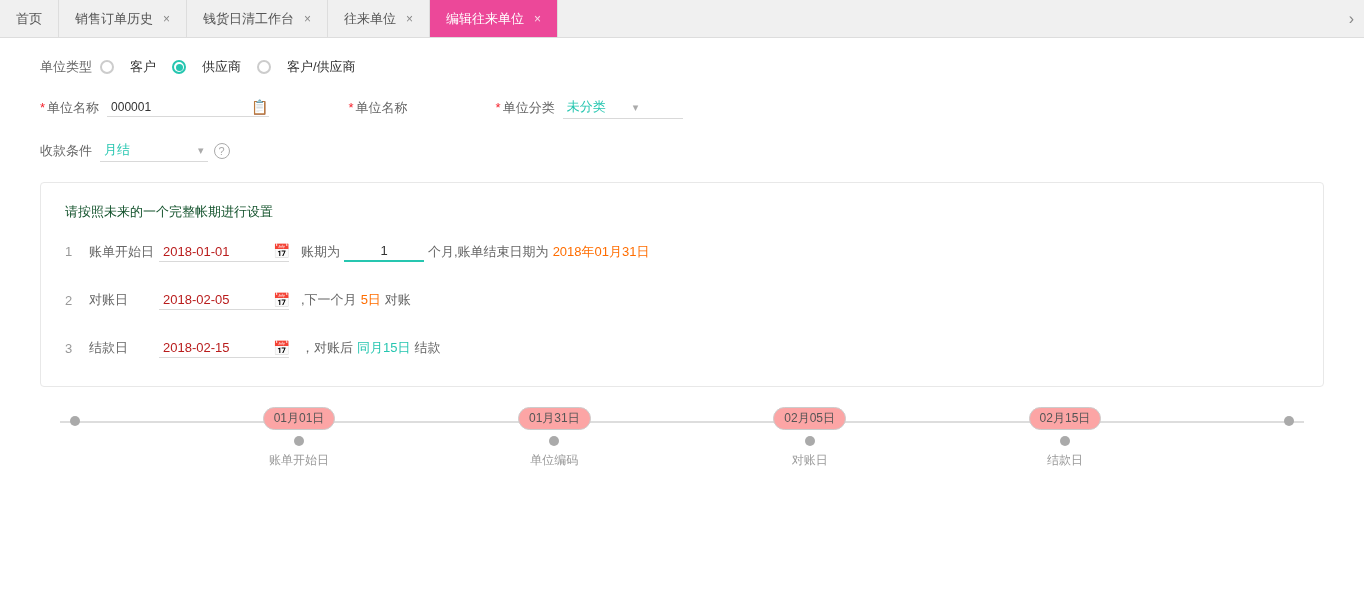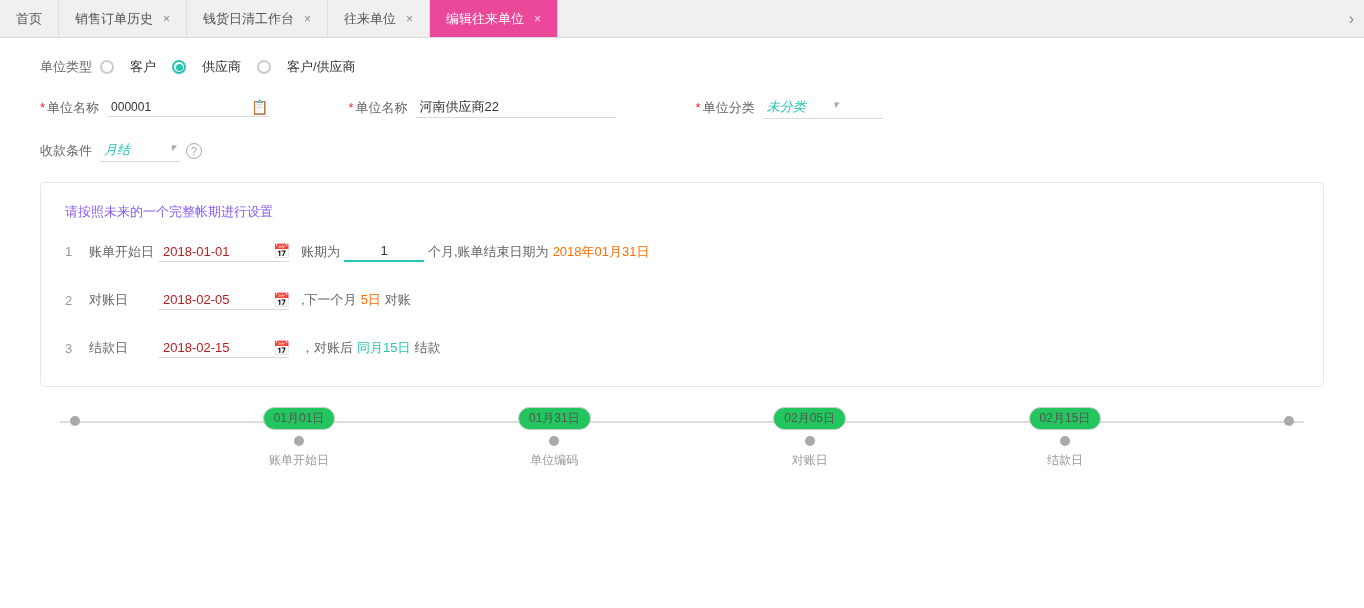--- a/index.html
+++ b/index.html
@@ -136,25 +136,24 @@
     .calendar-icon {
       color: #26c6b0;
       cursor: pointer;
       font-size: 14px;
       margin-left: 4px;
     }
 
     
     .select-wrapper {
       display: flex;
-      align-items: flex-start;
+      align-items: center;
       border-bottom: 1px solid #d9d9d9;
       cursor: pointer;
       padding: 2px 4px;
-      font-style: italic;
     }
     .select-value {
       font-size: 13px;
       color: #26c6b0;
       min-width: 60px;
     }
     .dropdown-arrow {
       color: #aaa;
       font-size: 11px;
       margin-left: 6px;
@@ -177,21 +176,21 @@
 
     
     .bordered-card {
       border: 1px solid #e8e8e8;
       border-radius: 4px;
       padding: 20px 24px;
       margin-bottom: 20px;
     }
     .card-title {
       font-size: 13px;
-      color: #8b5cf6;
+      color: #14532d;
       margin-bottom: 20px;
     }
 
     
     .billing-row {
       display: flex;
       align-items: center;
       margin-bottom: 28px;
     }
     .row-number {
@@ -258,21 +257,21 @@
       z-index: 0;
     }
     .timeline-node {
       display: flex;
       flex-direction: column;
       align-items: center;
       position: relative;
       z-index: 1;
     }
     .timeline-badge {
-      background: #22c55e;
+      background: #fca5a5;
       border: 1px solid #ccc;
       border-radius: 20px;
       padding: 2px 10px;
       font-size: 12px;
       color: #555;
       white-space: nowrap;
       margin-bottom: 6px;
     }
     .timeline-node-label {
       font-size: 12px;
@@ -334,36 +333,35 @@
       <span class="required-star">*</span>
       <span class="form-label">单位名称</span>
       <div class="input-with-icon">
         <input type="text" class="" style="border: none; outline: none; font-size: 12px; width: 140px; padding: 2px 4px; color: rgb(51, 51, 51);" value="000001">
         <span class="calendar-icon">📋</span>
       </div>
     </div>
     <div class="form-group">
       <span class="required-star">*</span>
       <span class="form-label">单位名称</span>
-      <input type="text" class="text-input" style="width: 200px;" value="河南供应商22">
     </div>
     <div class="form-group">
       <span class="required-star">*</span>
       <span class="form-label">单位分类</span>
       <div class="select-wrapper" style="min-width:120px;">
         <span class="select-value">未分类</span>
         <span class="dropdown-arrow">▾</span>
       </div>
     </div>
   </div>
 
   <div class="form-row" style="margin-bottom:20px;">
     <div class="form-group">
       <span class="form-label">收款条件</span>
-      <div class="select-wrapper" style="min-width:80px;">
+      <div class="select-wrapper" style="min-width:80px;gap:28px;">
         <span class="select-value">月结</span>
         <span class="dropdown-arrow">▾</span>
       </div>
       <span class="help-icon">?</span>
     </div>
   </div>
 
   <div class="bordered-card">
     <div class="card-title">请按照未来的一个完整帐期进行设置</div>
 

